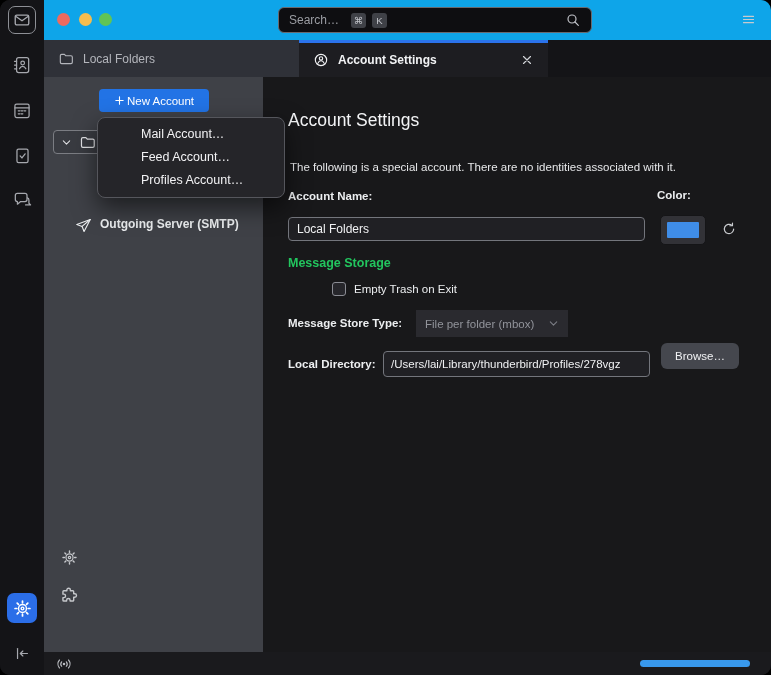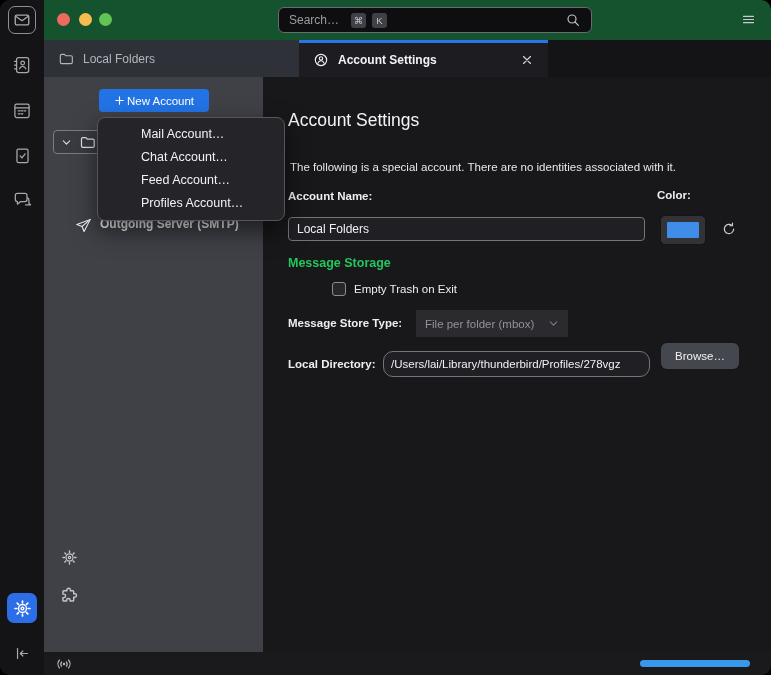--- a/index.html
+++ b/index.html
@@ -7,21 +7,21 @@
   .window { position: relative; width: 771px; height: 675px; background: #18181a; border-radius: 10px; overflow: hidden; }
   svg { display: block; }
 
   
   .spaces { position: absolute; left: 0; top: 0; width: 44px; height: 675px; background: #141417; z-index: 6; }
   .space-btn { position: absolute; left: 8px; width: 28px; height: 28px; display: flex; align-items: center; justify-content: center; color: #a6a8ae; }
   .space-btn.boxed { border: 1.5px solid #8e9096; border-radius: 7px; }
   .space-btn.active-blue { left: 7px; width: 30px; height: 30px; background: #2b6ee8; border-radius: 7px; color: #fff; }
 
   
-  .titlebar { position: absolute; left: 44px; top: 0; width: 727px; height: 40px; background: #14532d; }
+  .titlebar { position: absolute; left: 44px; top: 0; width: 727px; height: 40px; background: #0ea5e9; }
   .traffic { position: absolute; top: 13px; width: 13px; height: 13px; border-radius: 50%; }
   .t-red { left: 13px; background: #ee6a5f; }
   .t-yellow { left: 35px; background: #f5bd4f; }
   .t-green { left: 55px; background: #61c454; }
   .searchbox { position: absolute; left: 234px; top: 7px; width: 314px; height: 26px; background: #0e0e11; border: 1px solid #686a70; border-radius: 6px; display: flex; align-items: center; padding: 0 10px; }
   .searchbox .ph { color: #9b9da3; font-size: 12px; }
   .searchbox kbd { margin-left: 6px; min-width: 15px; height: 15px; padding: 0 2px; background: #3f4147; border-radius: 3px; color: #c3c5cb; font-size: 9.5px; line-height: 15px; text-align: center; font-family: "Liberation Sans", sans-serif; }
   .searchbox kbd:first-of-type { margin-left: 12px; }
   .searchbox .mag { margin-left: auto; color: #c0c2c8; }
   .hamburger { position: absolute; right: 14px; top: 12px; color: #c8cace; }
@@ -59,21 +59,21 @@
   .swatch-btn { position: absolute; left: 397px; top: 138px; width: 46px; height: 30px; background: #323237; border: 1px solid #151517; border-radius: 5px; }
   .swatch-inner { position: absolute; left: 6px; top: 6px; right: 6px; bottom: 6px; border-radius: 1px; }
   .reset-btn { position: absolute; left: 458px; top: 144px; color: #c9cbcf; }
   .storage-h { position: absolute; left: 25px; top: 179px; font-size: 12.5px; font-weight: 700; color: #22c55e; }
   .check-row { position: absolute; left: 25px; top: 205px; display: flex; align-items: center; gap: 8px; padding-left: 44px; }
   .checkbox { width: 14px; height: 14px; background: #26262b; border: 1px solid #8a8c94; border-radius: 3px; }
   .check-row .lbl { font-size: 11.5px; color: #eceef0; }
   .lab-store { left: 25px; top: 240px; }
   .select-btn { position: absolute; left: 153px; top: 233px; width: 152px; height: 27px; background: #2a2a2f; border: none; border-radius: 0; color: #92949b; font-size: 11.5px; display: flex; align-items: center; justify-content: space-between; padding: 0 9px; font-family: inherit; }
   .lab-dir { left: 25px; top: 281px; }
-  .in-dir { left: 120px; top: 274px; width: 267px; height: 26px; font-size: 11.5px; padding: 0 7px; border-radius: 10px; }
+  .in-dir { left: 120px; top: 274px; width: 267px; height: 26px; font-size: 11.5px; padding: 0 7px; }
   .browse-btn { position: absolute; left: 398px; top: 266px; width: 78px; height: 26px; background: #45474e; border: none; border-radius: 6px; color: #f0f1f3; font-size: 11.5px; font-family: inherit; }
 
   
   .statusbar { position: absolute; left: 44px; top: 652px; width: 727px; height: 23px; background: #1a1a1d; }
   .radio-icon { position: absolute; left: 10px; top: 2px; color: #b9bbc0; }
   .progressbar { position: absolute; left: 596px; top: 8px; width: 110px; height: 7px; border-radius: 4px; }
 </style>
 </head>
 <body>
 
@@ -230,21 +230,20 @@
     </div>
     <div class="panel-icon panel-puzzle">
       <span><svg width="21" height="21" viewBox="0 0 24 24" fill="none" stroke="currentColor" stroke-width="1.6" stroke-linejoin="round">
             <path d="M11 2.5a2 2 0 0 0-2 2v1H5.5a1 1 0 0 0-1 1v2.8h1a2 2 0 1 1 0 4h-1v2.9a1 1 0 0 0 1 1h3.2v-.9a2 2 0 1 1 4 0v.9h3.1a1 1 0 0 0 1-1v-3.4h1.2a2 2 0 1 0 0-4h-1.2V6.5a1 1 0 0 0-1-1H13v-1a2 2 0 0 0-2-2z"></path>
           </svg></span>
     </div>
   </div>
 
   <div class="popup-menu">
     <div class="menu-item">Mail Account…</div>
-    <div class="menu-item">Chat Account…</div>
     <div class="menu-item">Feed Account…</div>
     <div class="menu-item">Profiles Account…</div>
   </div>
 
   <div class="main">
     <h1>Account Settings</h1>
     <div class="desc">The following is a special account. There are no identities associated with it.</div>
 
     <div class="field-label lab-name">Account Name:</div>
     <input class="text-input in-name" type="text" value="Local Folders" style="">

